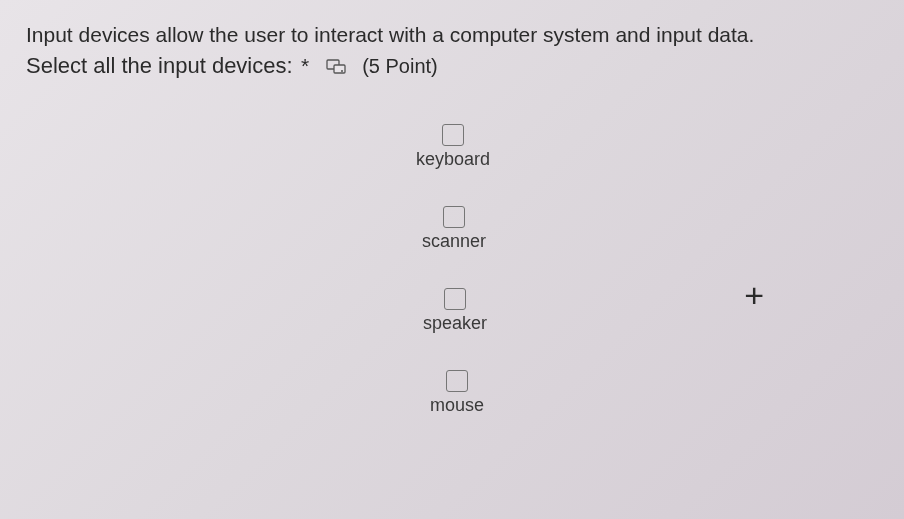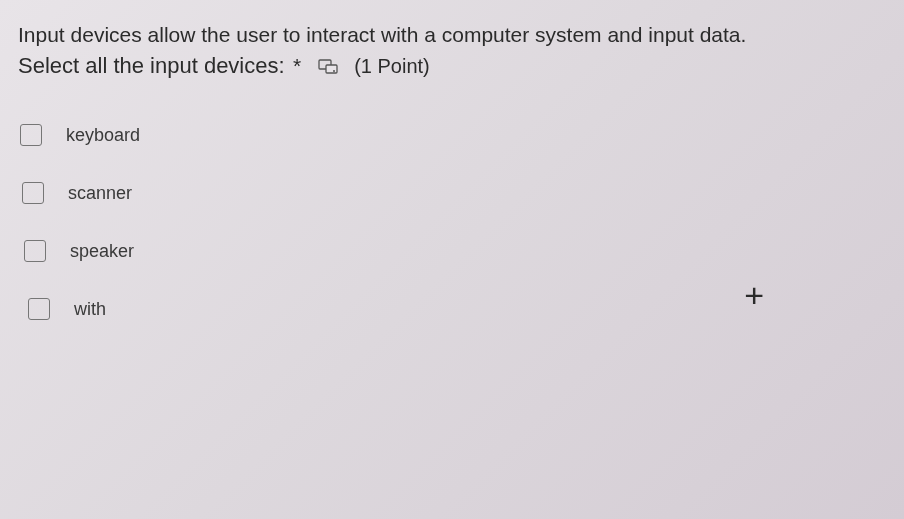--- a/index.html
+++ b/index.html
@@ -12,20 +12,21 @@
       background: linear-gradient(135deg, #e8e4e8 0%, #ddd8dd 50%, #d4ccd4 100%);
       width: 904px;
       height: 519px;
       padding: 20px 18px;
       color: #2b2b2b;
       position: relative;
       overflow: hidden;
     }
     .question-header {
       margin-bottom: 42px;
+      margin-left: 8px;
     }
     .question-text {
       font-size: 21px;
       line-height: 1.45;
       color: #2b2b2b;
       font-weight: 400;
     }
     .question-text-line2 {
       font-size: 22px;
       line-height: 1.45;
@@ -51,21 +52,22 @@
     }
     .options-list {
       display: flex;
       flex-direction: column;
       gap: 36px;
       padding-left: 2px;
     }
     .option-row {
       display: flex;
       align-items: center;
-      gap: 24px;
+      gap: 3px;
+      flex-direction: column;
     }
     .checkbox {
       width: 22px;
       height: 22px;
       border: 1.5px solid #767676;
       border-radius: 3px;
       background: transparent;
       cursor: pointer;
       flex-shrink: 0;
     }
@@ -102,38 +104,38 @@
   <div>
     <span class="question-text-line2">Select all the input devices:</span>
     <span class="required-asterisk">*</span>
     <span class="devices-icon">
       <svg width="20" height="16" viewBox="0 0 20 16">
         <rect x="1" y="1" width="12" height="9" rx="1" fill="none" stroke="#555" stroke-width="1.3"></rect>
         <rect x="8" y="6" width="11" height="8" rx="1" fill="#e8e4e8" stroke="#555" stroke-width="1.3"></rect>
         <circle cx="16" cy="12" r="1" fill="#555"></circle>
       </svg>
     </span>
-    <span class="points-label">(1 Point)</span>
+    <span class="points-label">(5 Point)</span>
   </div>
 </div>
 
 <div class="options-container">
   <div class="options-list">
     <div class="option-row">
       <div class="checkbox"></div>
       <span class="option-label">keyboard</span>
     </div>
     <div class="option-row">
       <div class="checkbox"></div>
       <span class="option-label">scanner</span>
     </div>
     <div class="option-row">
       <div class="checkbox"></div>
       <span class="option-label">speaker</span>
     </div>
     <div class="option-row">
       <div class="checkbox"></div>
-      <span class="option-label">with</span>
+      <span class="option-label">mouse</span>
     </div>
   </div>
 </div>
 
 <div class="cursor-plus">+</div>
 
 </body></html>

